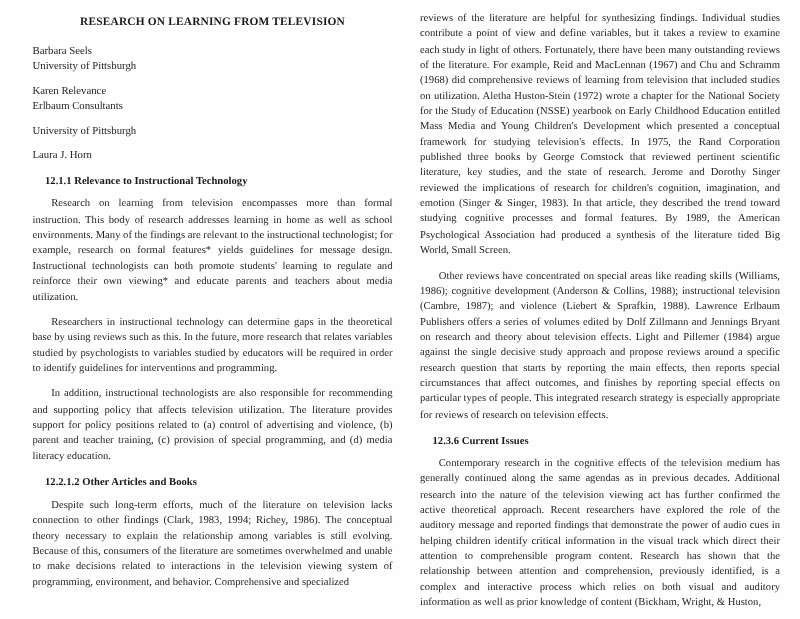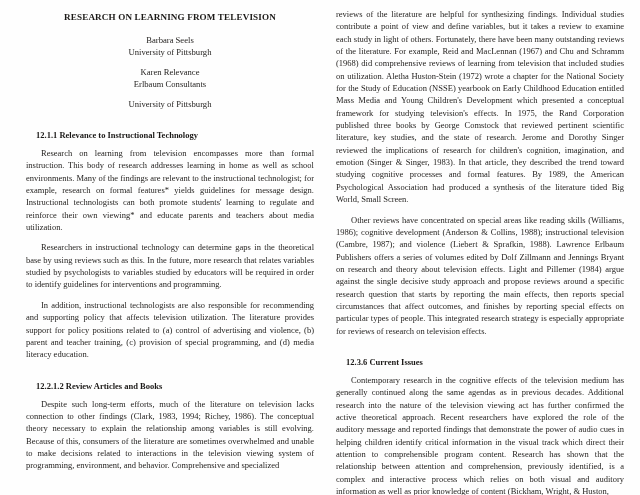--- a/index.html
+++ b/index.html
@@ -58,40 +58,39 @@
     font-size: 9.1px;
     font-weight: bold;
     text-align: center;
     letter-spacing: 0.15px;
     line-height: 13px;
     margin: 3px 0 10px 0;
     color: #1b1917;
   }
 
   .author-block {
-    text-align: center;
     font-size: 8.6px;
     line-height: 12.4px;
     margin-bottom: 7px;
     color: #262422;
   }
   .author-block:last-of-type {
     margin-bottom: 9px;
   }
   .author-name,
   .author-affil {
     display: block;
   }
 
   
   .section-heading {
     font-size: 8.5px;
     font-weight: bold;
     line-height: 12px;
-    margin: 19px 0 6px 0;
+    margin: 9px 0 6px 0;
     text-indent: 10px;
     color: #1b1917;
   }
 
   
   p.body {
     font-size: 8.5px;
     line-height: 12.35px;
     text-align: justify;
     text-justify: inter-word;
@@ -124,28 +123,31 @@
 
       <div class="author-block">
         <span class="author-name">Karen Relevance</span>
         <span class="author-affil">Erlbaum Consultants</span>
       </div>
 
       <div class="author-block">
         <span class="author-affil">University of Pittsburgh</span>
       </div>
 
+      <div class="author-block">
+        <span class="author-name">Laura J. Horn</span>
+      </div>
 
       <div class="section-heading">12.1.1 Relevance to Instructional Technology</div>
 
       <p class="body">Research on learning from television encompasses more than formal instruction. This body of research addresses learning in home as well as school environments. Many of the findings are relevant to the instructional technologist; for example, research on formal features* yields guidelines for message design. Instructional technologists can both promote students' learning to regulate and reinforce their own viewing* and educate parents and teachers about media utilization.</p>
       <p class="body">Researchers in instructional technology can determine gaps in the theoretical base by using reviews such as this. In the future, more research that relates variables studied by psychologists to variables studied by educators will be required in order to identify guidelines for interventions and programming.</p>
       <p class="body">In addition, instructional technologists are also responsible for recommending and supporting policy that affects television utilization. The literature provides support for policy positions related to (a) control of advertising and violence, (b) parent and teacher training, (c) provision of special programming, and (d) media literacy education.</p>
 
-      <div class="section-heading">12.2.1.2 Review Articles and Books</div>
+      <div class="section-heading">12.2.1.2 Other Articles and Books</div>
 
       <p class="body">Despite such long-term efforts, much of the literature on television lacks connection to other findings (Clark, 1983, 1994; Richey, 1986). The conceptual theory necessary to explain the relationship among variables is still evolving. Because of this, consumers of the literature are sometimes overwhelmed and unable to make decisions related to interactions in the television viewing system of programming, environment, and behavior. Comprehensive and specialized</p>
     </div>
 
     <div class="col-gutter"></div>
 
     <div class="col col-right">
 
       <p class="body cont">reviews of the literature are helpful for synthesizing findings. Individual studies contribute a point of view and define variables, but it takes a review to examine each study in light of others. Fortunately, there have been many outstanding reviews of the literature. For example, Reid and MacLennan (1967) and Chu and Schramm (1968) did comprehensive reviews of learning from television that included studies on utilization. Aletha Huston-Stein (1972) wrote a chapter for the National Society for the Study of Education (NSSE) yearbook on Early Childhood Education entitled Mass Media and Young Children's Development which presented a conceptual framework for studying television's effects. In 1975, the Rand Corporation published three books by George Comstock that reviewed pertinent scientific literature, key studies, and the state of research. Jerome and Dorothy Singer reviewed the implications of research for children's cognition, imagination, and emotion (Singer &amp; Singer, 1983). In that article, they described the trend toward studying cognitive processes and formal features. By 1989, the American Psychological Association had produced a synthesis of the literature tided Big World, Small Screen.</p>
       <p class="body">Other reviews have concentrated on special areas like reading skills (Williams, 1986); cognitive development (Anderson &amp; Collins, 1988); instructional television (Cambre, 1987); and violence (Liebert &amp; Sprafkin, 1988). Lawrence Erlbaum Publishers offers a series of volumes edited by Dolf Zillmann and Jennings Bryant on research and theory about television effects. Light and Pillemer (1984) argue against the single decisive study approach and propose reviews around a specific research question that starts by reporting the main effects, then reports special circumstances that affect outcomes, and finishes by reporting special effects on particular types of people. This integrated research strategy is especially appropriate for reviews of research on television effects.</p>

